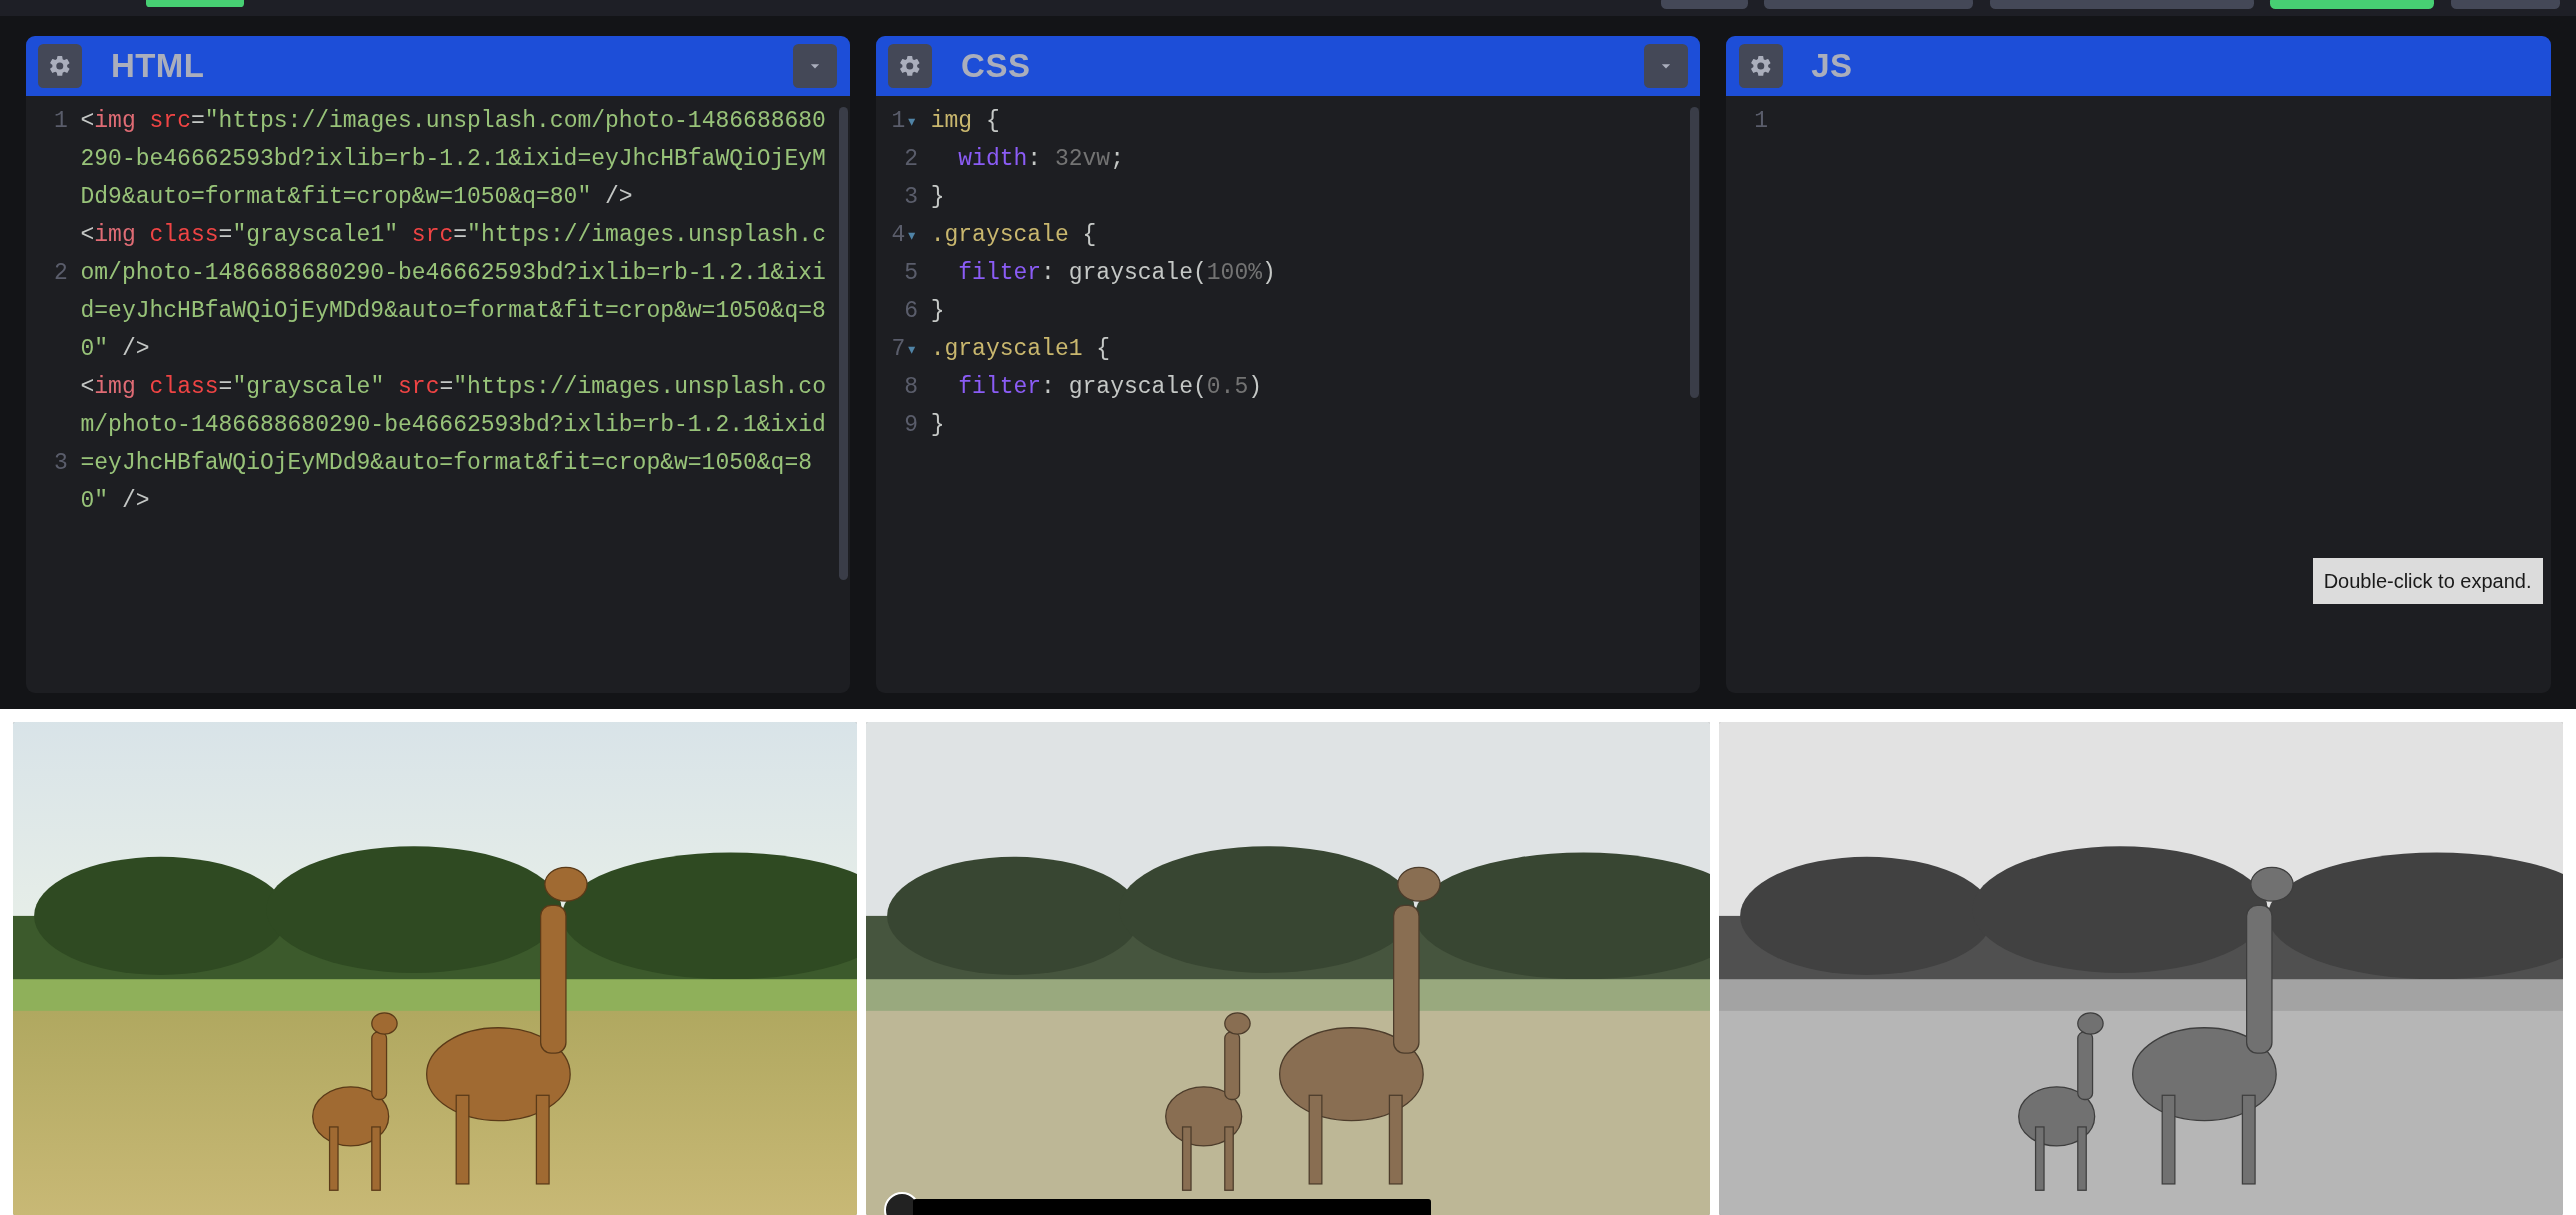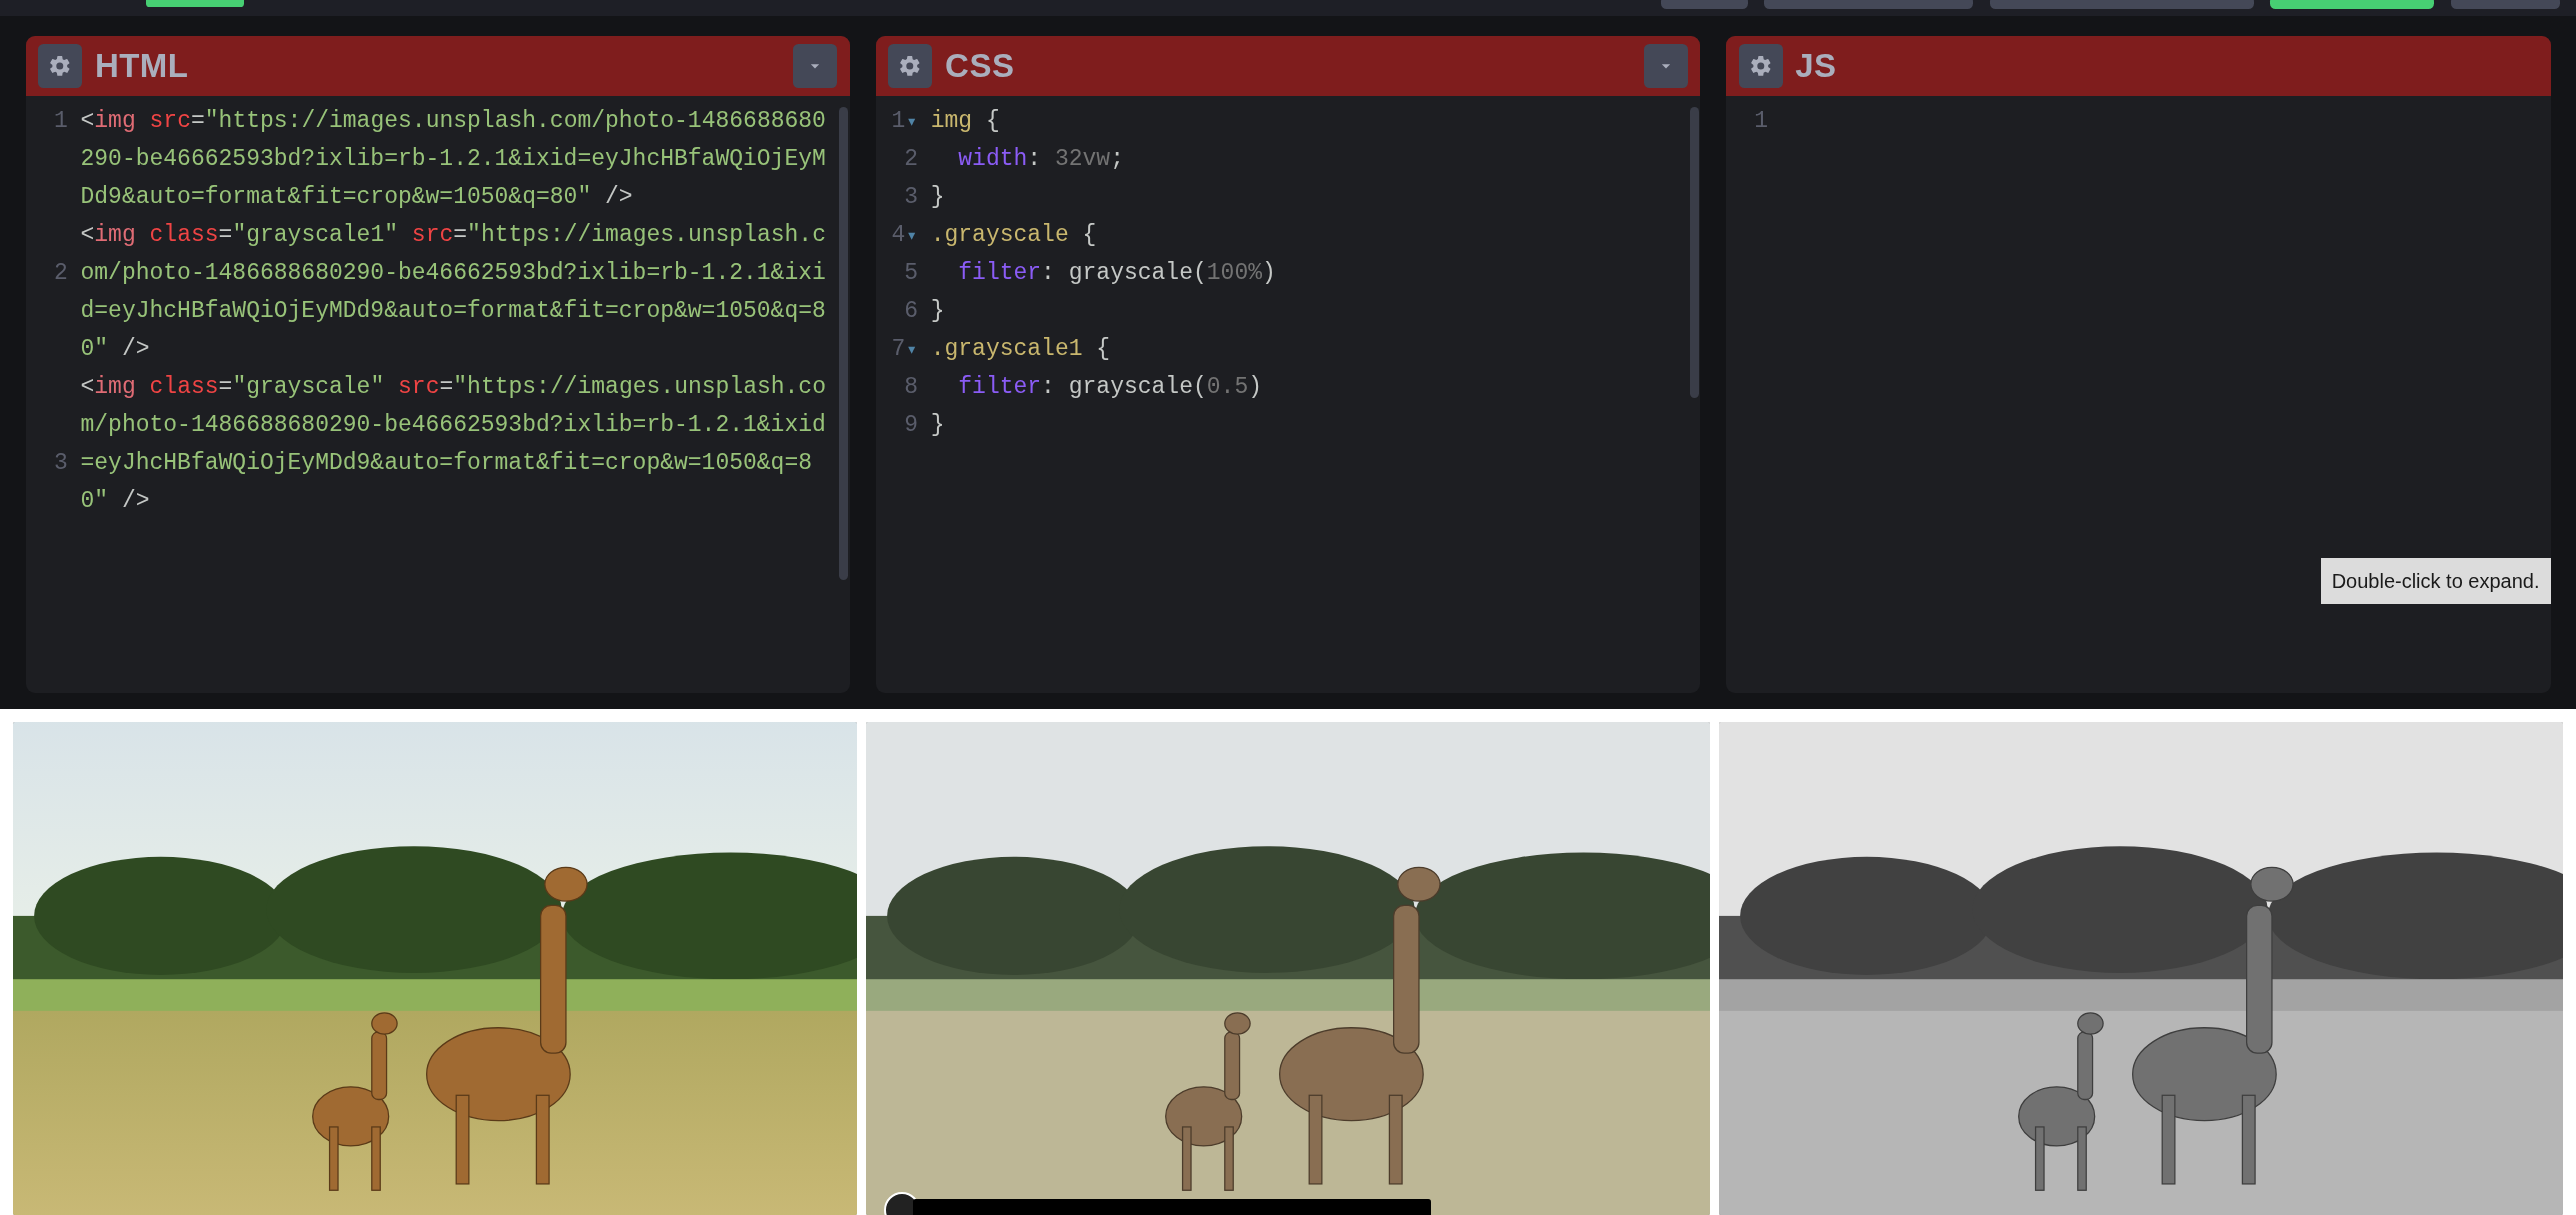--- a/index.html
+++ b/index.html
@@ -47,25 +47,26 @@
 .panel {
   flex: 1;
   background: #1d1e22;
   border-radius: 9px;
   display: flex;
   flex-direction: column;
   overflow: hidden;
   position: relative;
 }
 .panel-header {
-  background: #7f1d1d;
+  background: #1d4ed8;
   height: 60px;
   display: flex;
   align-items: center;
   padding: 0 12.7px;
+  gap: 16px;
 }
 .gear-box {
   width: 44px;
   height: 44px;
   background: #444857;
   border-radius: 5.5px;
   display: flex;
   align-items: center;
   justify-content: center;
   margin-right: 12.7px;
@@ -136,21 +137,21 @@
 .num   { color: #737373; }
 .func  { color: #c5c8c6; }
 .caret { color: #5084a7; font-size: 18px; display:inline-block; width:12.7px; text-align:center; }
 .tooltip {
   position: absolute;
   background: #dcdcdc;
   color: #1a1a1a;
   font-size: 20px;
   padding: 3.6px 11px;
   top: 462px;
-  right: 0;
+  right: 8px;
   font-family: -apple-system, sans-serif;
   z-index: 5;
 }
 .preview {
   background: #ffffff;
   height: 506px;
   padding: 12.7px 12.7px 0 12.7px;
   display: flex;
   gap: 9px;
 }

